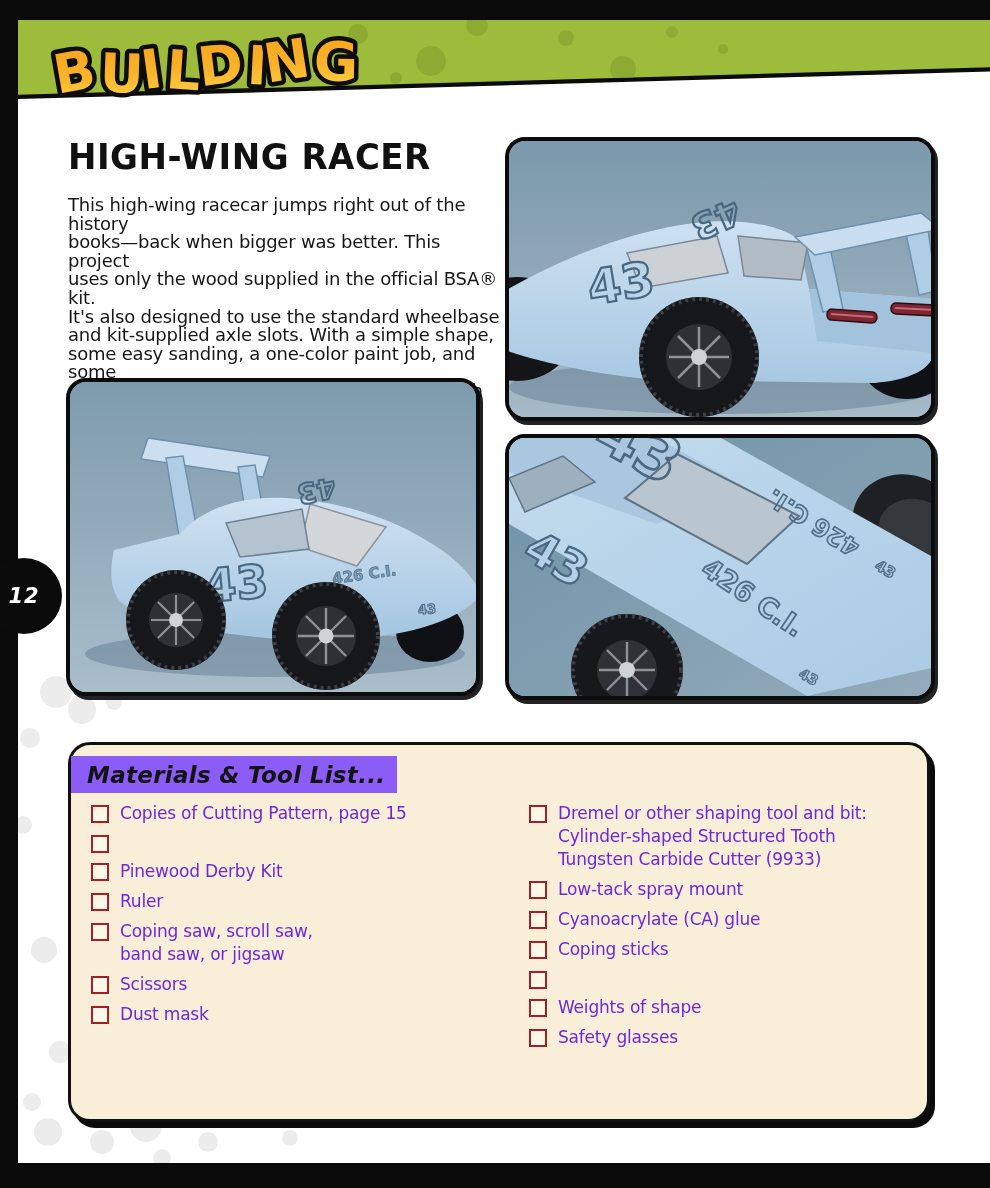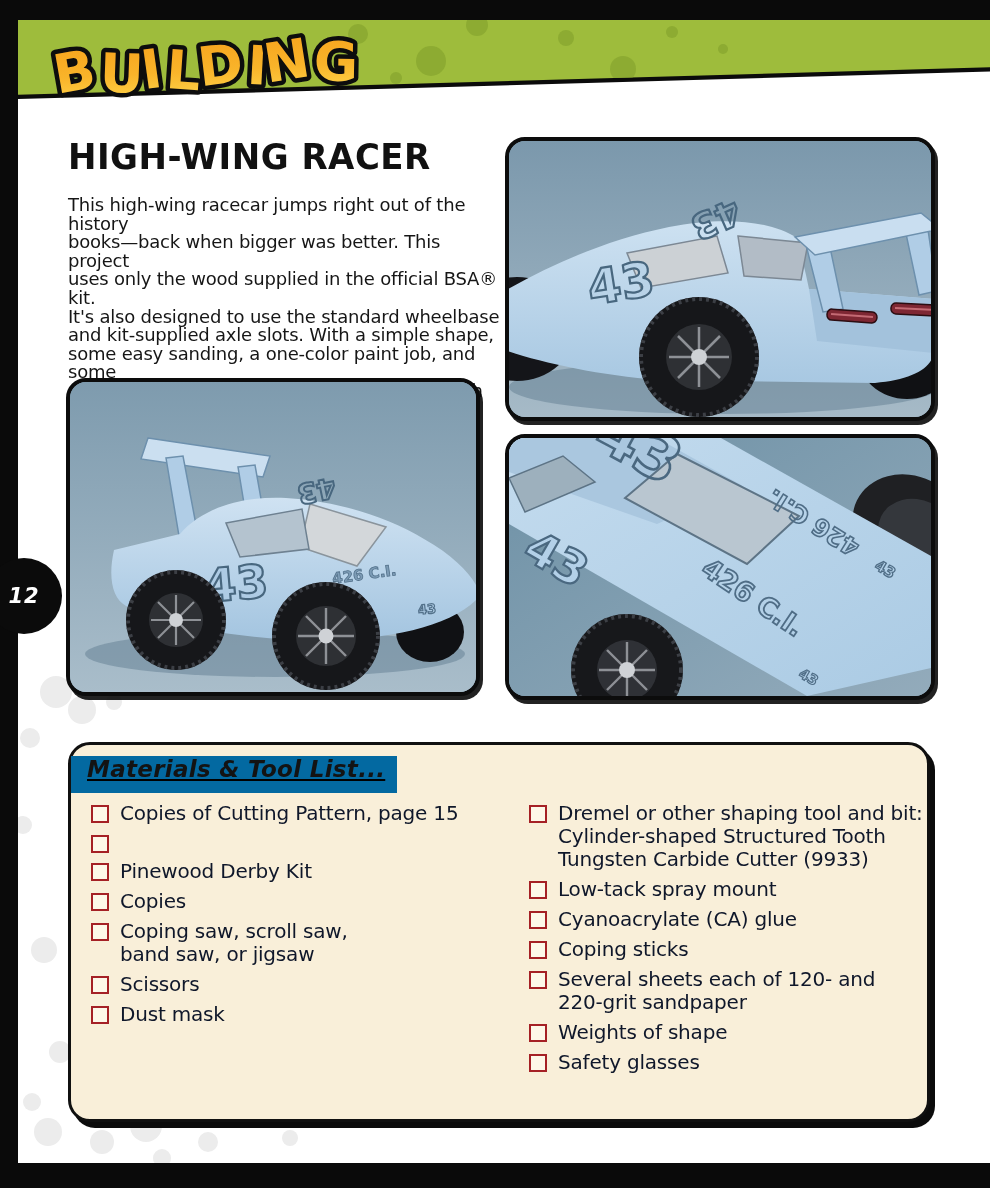--- a/index.html
+++ b/index.html
@@ -34,30 +34,30 @@
     box-sizing:border-box;background:#7c99ad;box-shadow:3px 4px 0 rgba(10,10,10,.9);}
   #photo1{left:505px;top:137px;width:430px;height:284px;}
   #photo2{left:66px;top:378px;width:414px;height:318px;}
   #photo3{left:505px;top:434px;width:430px;height:266px;}
   .photo svg{display:block;width:100%;height:100%;}
   
   .materials-box{position:absolute;left:68px;top:742px;width:862px;height:380px;
     box-sizing:border-box;background:#f9efd9;border:3.5px solid #101010;border-radius:22px;
     box-shadow:5px 6px 0 #0b0b0b;}
   .materials-header{position:absolute;left:0px;top:11px;width:326px;height:37px;
-    background:#0369a1;display:flex;padding-left:16px;box-sizing:border-box;text-decoration:underline;}
+    background:#8b5cf6;display:flex;align-items:center;padding-left:16px;box-sizing:border-box;}
   .materials-header span{font-style:italic;font-weight:bold;font-size:23px;color:#131313;
     letter-spacing:.3px;}
   .check-col{position:absolute;top:57px;}
   #col-left{left:20px;width:408px;}
   #col-right{left:458px;width:404px;}
   .check-item{display:flex;gap:11px;margin-bottom:7px;}
   .checkbox{flex:0 0 auto;width:14px;height:14px;margin-top:3px;background:#fdf7e8;
     border:2.5px solid #a52025;}
-  .check-item .txt{font-size:20px;line-height:23px;color:#0f172a;white-space:pre-line;
+  .check-item .txt{font-size:17px;line-height:23px;color:#6d28d9;white-space:pre-line;
     letter-spacing:-0.2px;}
   .decal-num{font-weight:bold;}
 </style>
 </head>
 <body>
 
 <div id="stage">
 
   <div id="paper">
     <svg class="paper-dots" viewBox="0 0 972 1143">
@@ -273,21 +273,21 @@
       </div>
       <div class="check-item">
         <span class="checkbox"></span>
       </div>
       <div class="check-item">
         <span class="checkbox"></span>
         <span class="txt">Pinewood Derby Kit</span>
       </div>
       <div class="check-item">
         <span class="checkbox"></span>
-        <span class="txt">Copies</span>
+        <span class="txt">Ruler</span>
       </div>
       <div class="check-item">
         <span class="checkbox"></span>
         <span class="txt">Coping saw, scroll saw,
 band saw, or jigsaw</span>
       </div>
       <div class="check-item">
         <span class="checkbox"></span>
         <span class="txt">Scissors</span>
       </div>
@@ -311,22 +311,20 @@
       <div class="check-item">
         <span class="checkbox"></span>
         <span class="txt">Cyanoacrylate (CA) glue</span>
       </div>
       <div class="check-item">
         <span class="checkbox"></span>
         <span class="txt">Coping sticks</span>
       </div>
       <div class="check-item">
         <span class="checkbox"></span>
-        <span class="txt">Several sheets each of 120- and
-220-grit sandpaper</span>
       </div>
       <div class="check-item">
         <span class="checkbox"></span>
         <span class="txt">Weights of shape</span>
       </div>
       <div class="check-item">
         <span class="checkbox"></span>
         <span class="txt">Safety glasses</span>
       </div>
     </div>

